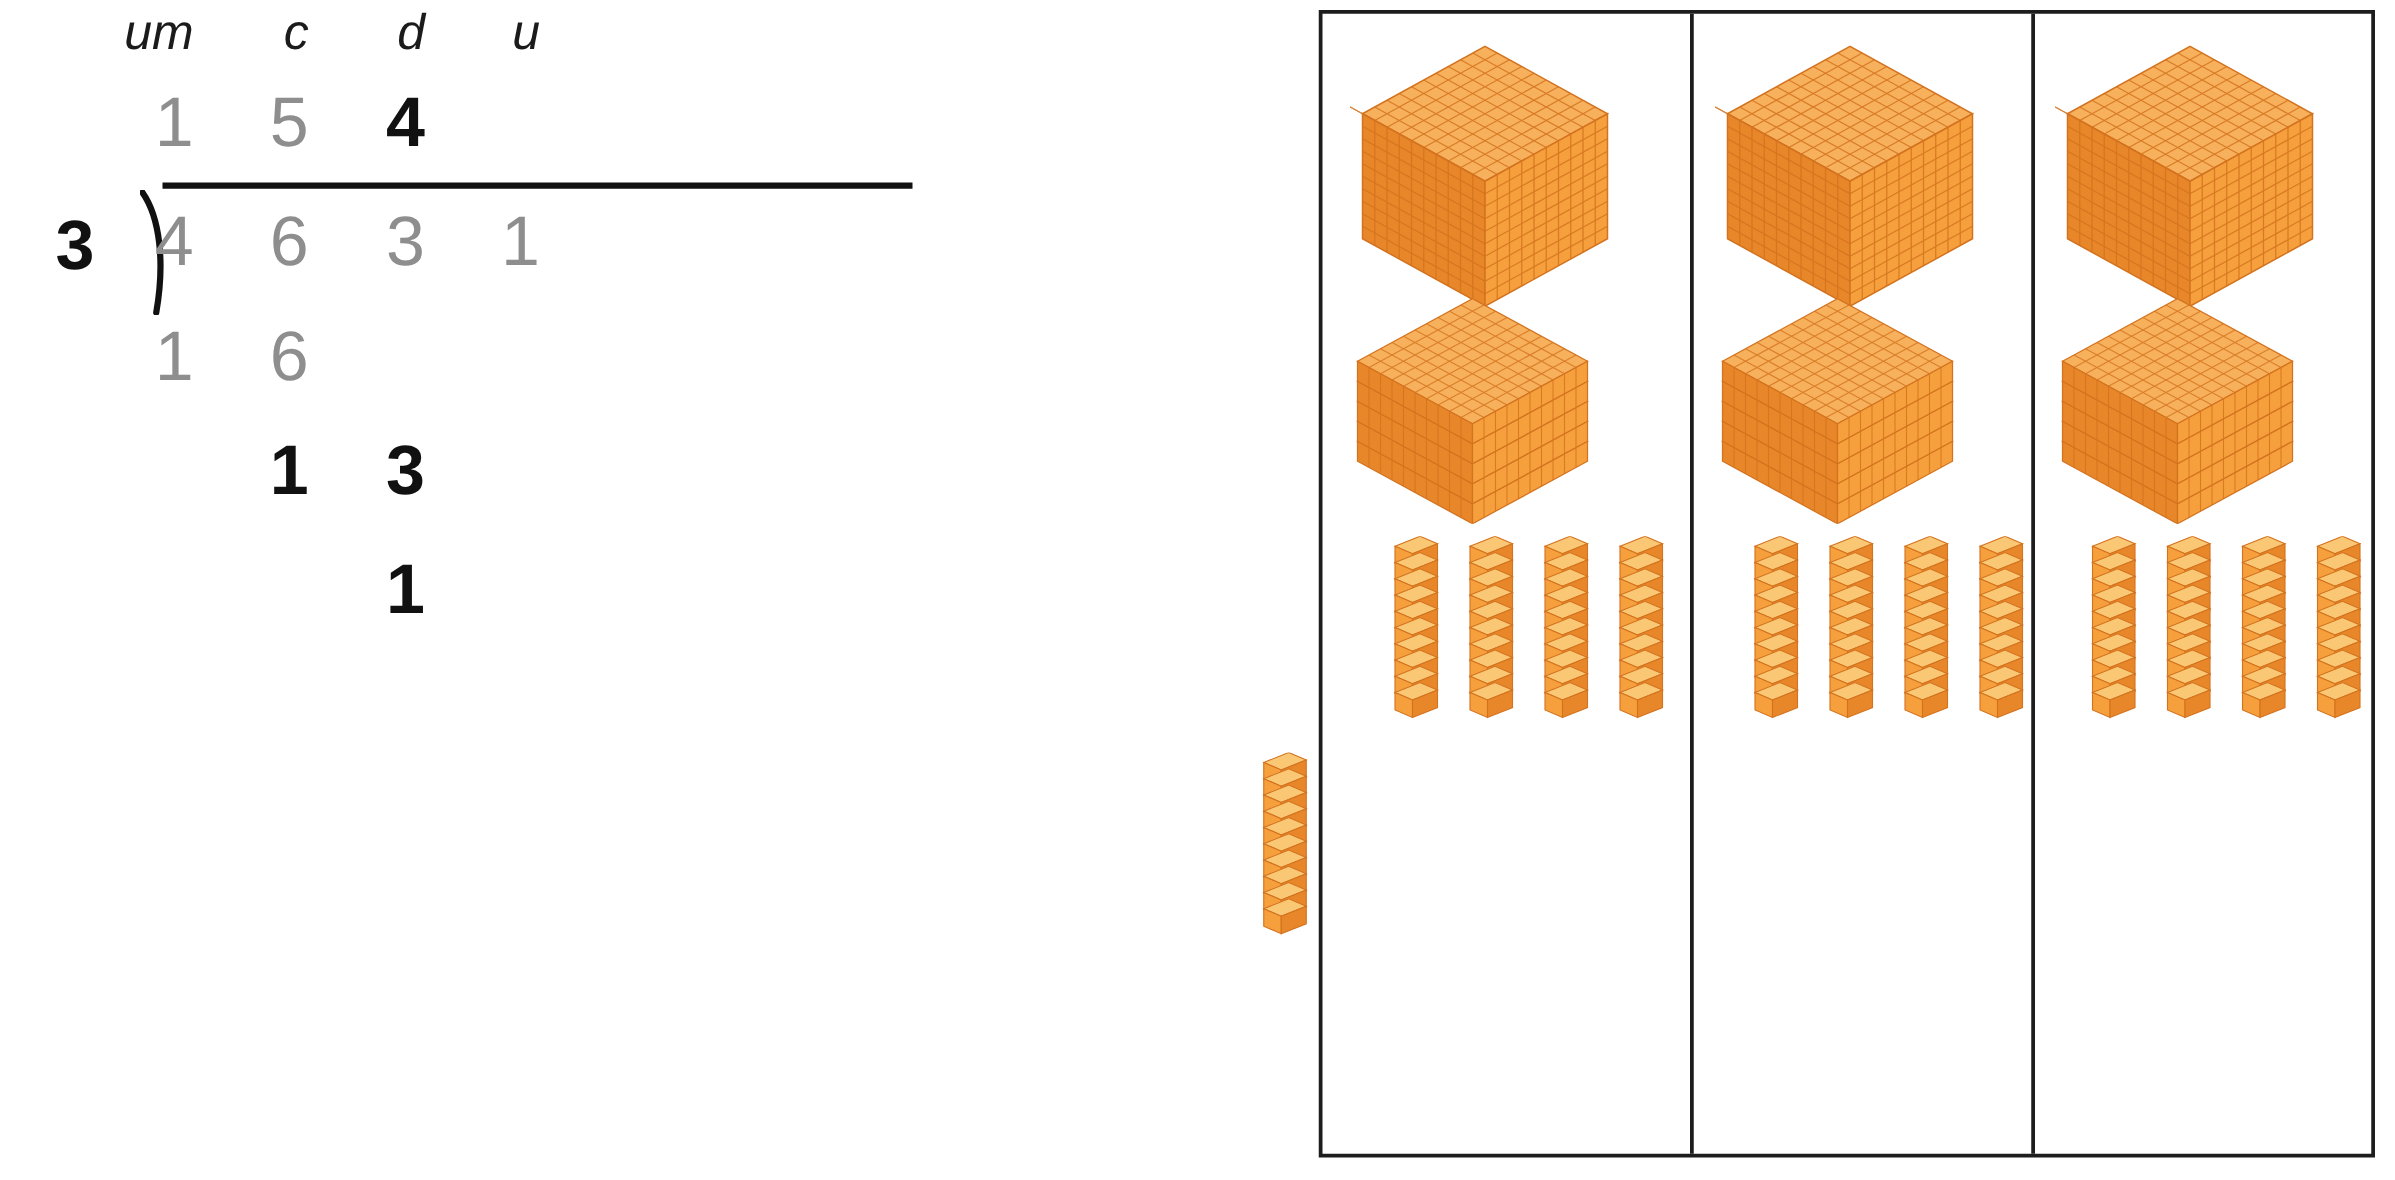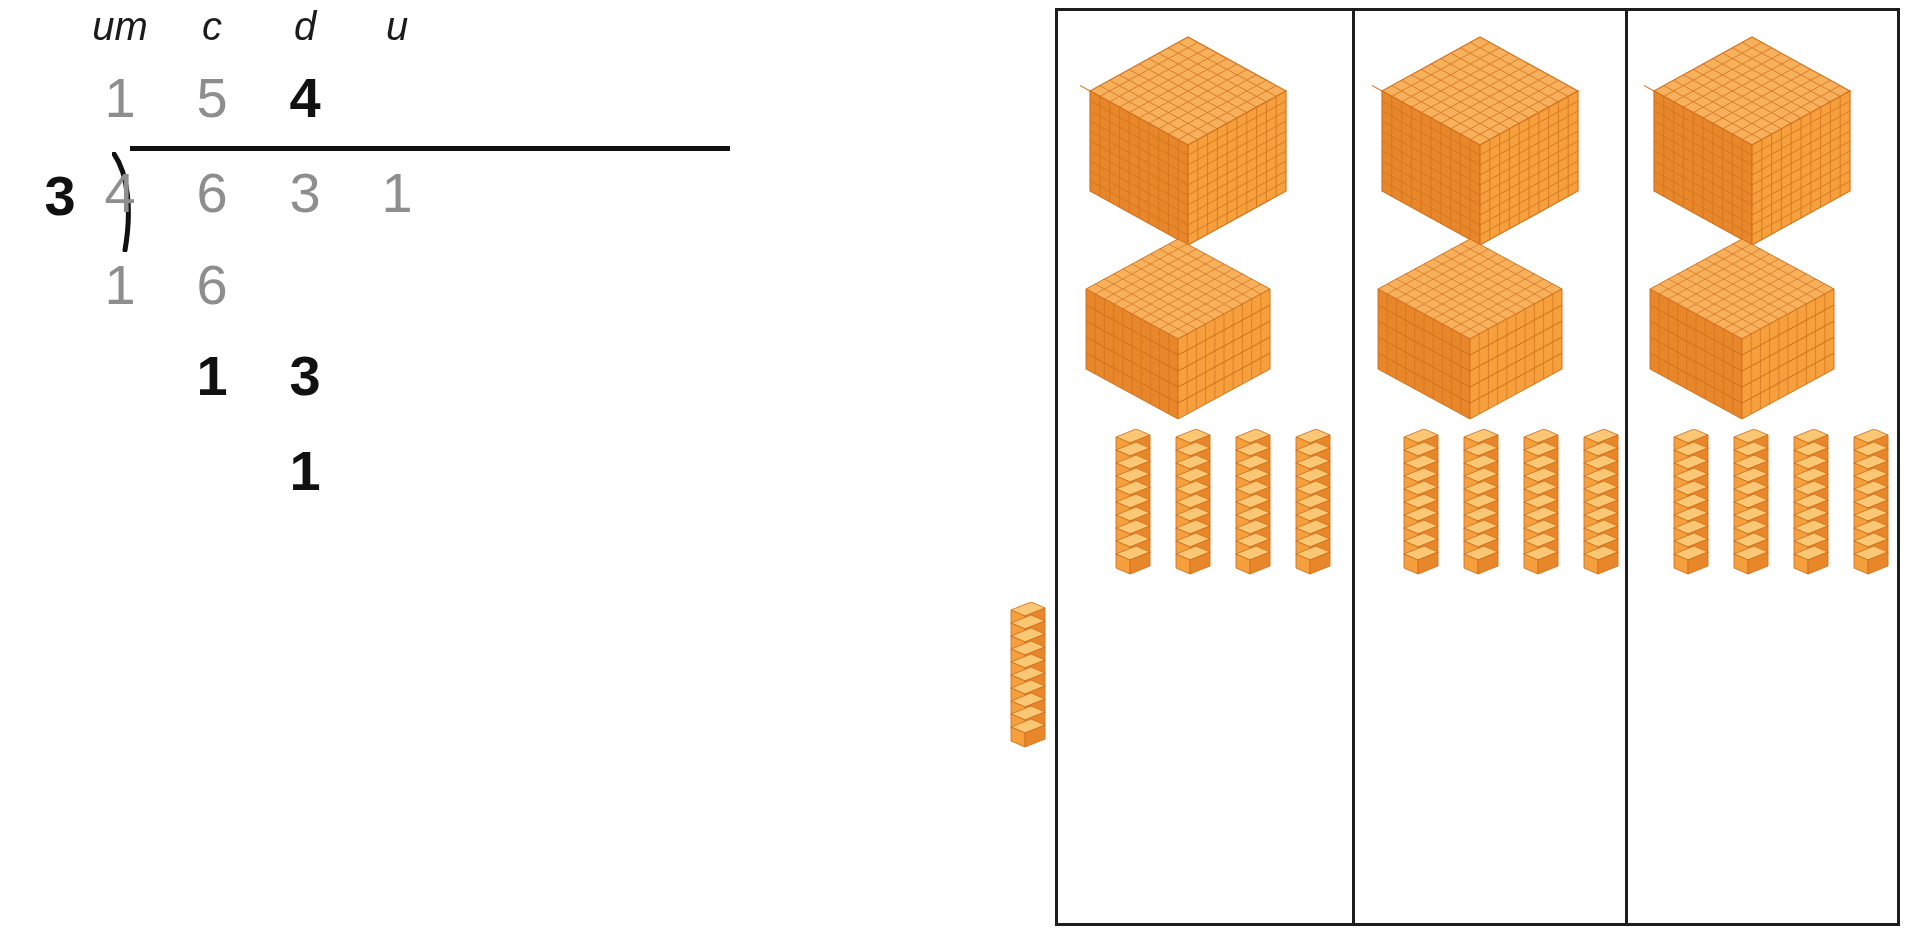--- a/index.html
+++ b/index.html
@@ -10,21 +10,21 @@
     position:relative;
     overflow:hidden;
   }
   .stage{position:absolute;left:0;top:0;width:1916px;height:944px;}
 
   
   .division{position:absolute;left:0;top:0;width:820px;height:640px;}
   .cell{
     position:absolute;
     width:70px;
-    text-align:center;
+    text-align:right;
     line-height:1;
   }
   .hdr{
     font-style:italic;
     font-size:40px;
     color:#1b1b1b;
     font-family:"Liberation Sans", sans-serif;
   }
   .dig{
     font-size:56px;

